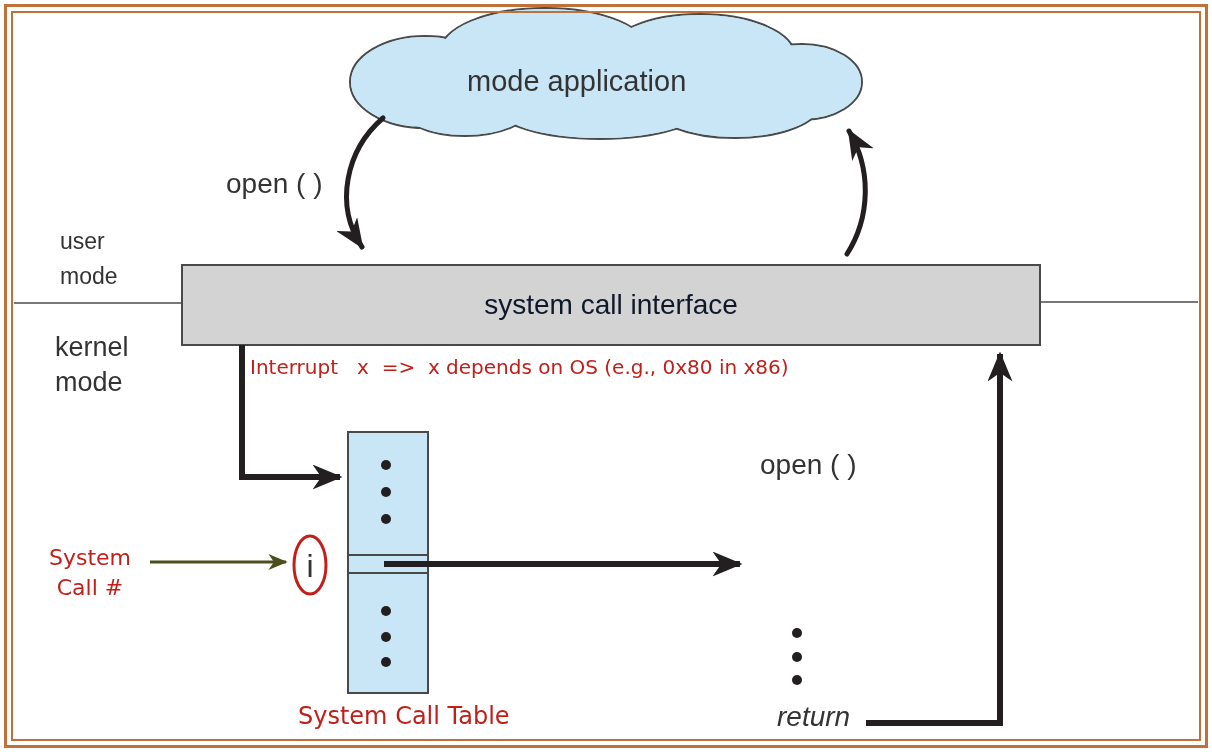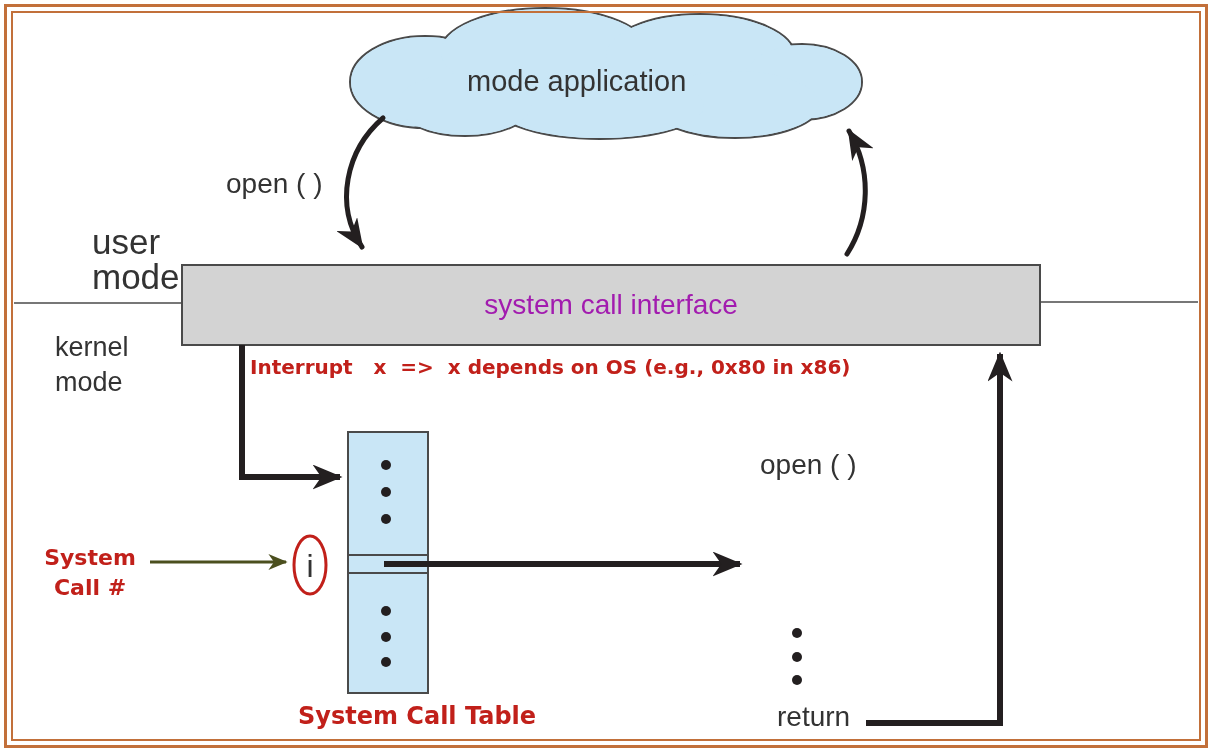--- a/index.html
+++ b/index.html
@@ -26,39 +26,39 @@
     position:absolute;inset:11px;border:2px solid var(--frame-orange);
     z-index:5;pointer-events:none;
   }
   .t{
     position:absolute;z-index:2;white-space:pre-wrap;
     color:var(--text-gray);line-height:1.2;
   }
   .red{
     color:var(--annotation-red);
     font-family:"DejaVu Sans",sans-serif;
-    font-weight:bold;
+    font-weight:normal;
   }
   .cloud-part{fill:var(--cloud-blue);stroke:var(--outline-gray);stroke-width:2;}
   .cloud-fill{fill:var(--cloud-blue);stroke:none;}
   .mode-line{stroke:var(--outline-gray);stroke-width:1.5;}
   .box{fill:var(--box-gray);stroke:var(--outline-gray);stroke-width:2;}
   .table{fill:var(--cloud-blue);stroke:var(--outline-gray);stroke-width:2;}
   .rowline{stroke:var(--outline-gray);stroke-width:2;}
   .arrow{stroke:var(--ink);fill:none;}
   .dot{fill:var(--ink);}
   .mk-ink{fill:var(--ink);}
   .mk-olive{fill:var(--olive);}
   .olive-line{stroke:var(--olive);fill:none;}
   .index-ellipse{fill:none;stroke:var(--annotation-red);stroke-width:3;}
   .index-text{fill:var(--text-gray);font-family:"Liberation Sans",sans-serif;font-size:32px;}
   .iface-label{
     position:absolute;left:182px;top:265px;width:858px;height:80px;
     display:flex;align-items:center;justify-content:center;
-    font-size:28px;color:#a21caf;z-index:2;
+    font-size:28px;color:#0f172a;z-index:2;
   }
 </style>
 </head>
 <body>
 
 <div id="stage">
 
   <svg id="diagram-svg" width="1212" height="752" viewBox="0 0 1212 752">
     <defs>
       <marker id="mkBig" markerUnits="userSpaceOnUse" markerWidth="30" markerHeight="25" viewBox="0 0 12 10" refX="11" refY="5" orient="auto">
@@ -127,35 +127,35 @@
       <circle class="dot" cx="797" cy="680" r="5"></circle>
     </g>
 
     <polyline class="arrow" points="866,723 1000,723 1000,354" stroke-width="6" marker-end="url(#mkBig)"></polyline>
   </svg>
 
   <div class="t" style="left:467px;top:64px;font-size:29px;">mode application</div>
 
   <div class="t" style="left:226px;top:167px;font-size:28px;">open ( )</div>
 
-  <div class="t" style="left:60px;top:224px;font-size:35px;line-height:35px;margin-left:32px;">user
+  <div class="t" style="left:60px;top:224px;font-size:23px;line-height:35px;">user
 mode</div>
 
   <div class="t" style="left:55px;top:318px;font-size:27px;line-height:35px;margin-top:12px;">kernel
 mode</div>
 
   <div class="iface-label">system call interface</div>
 
   <div class="t red" style="left:250px;top:355px;font-size:20px;">Interrupt   x  =&gt;  x depends on OS (e.g., 0x80 in x86)</div>
 
   <div class="t red" style="left:298px;top:702px;font-size:24px;">System Call Table</div>
 
   <div class="t red" style="left:40px;top:543px;width:100px;font-size:22px;line-height:30px;text-align:center;">System
 Call #</div>
 
   <div class="t" style="left:760px;top:448px;font-size:28px;">open ( )</div>
 
 
-  <div class="t" style="left:777px;top:700px;font-size:28px;">return</div>
+  <div class="t" style="left:777px;top:700px;font-size:28px;font-style:italic;">return</div>
 
   <div class="frame-outer"></div>
   <div class="frame-inner"></div>
 </div>
 
 </body></html>

